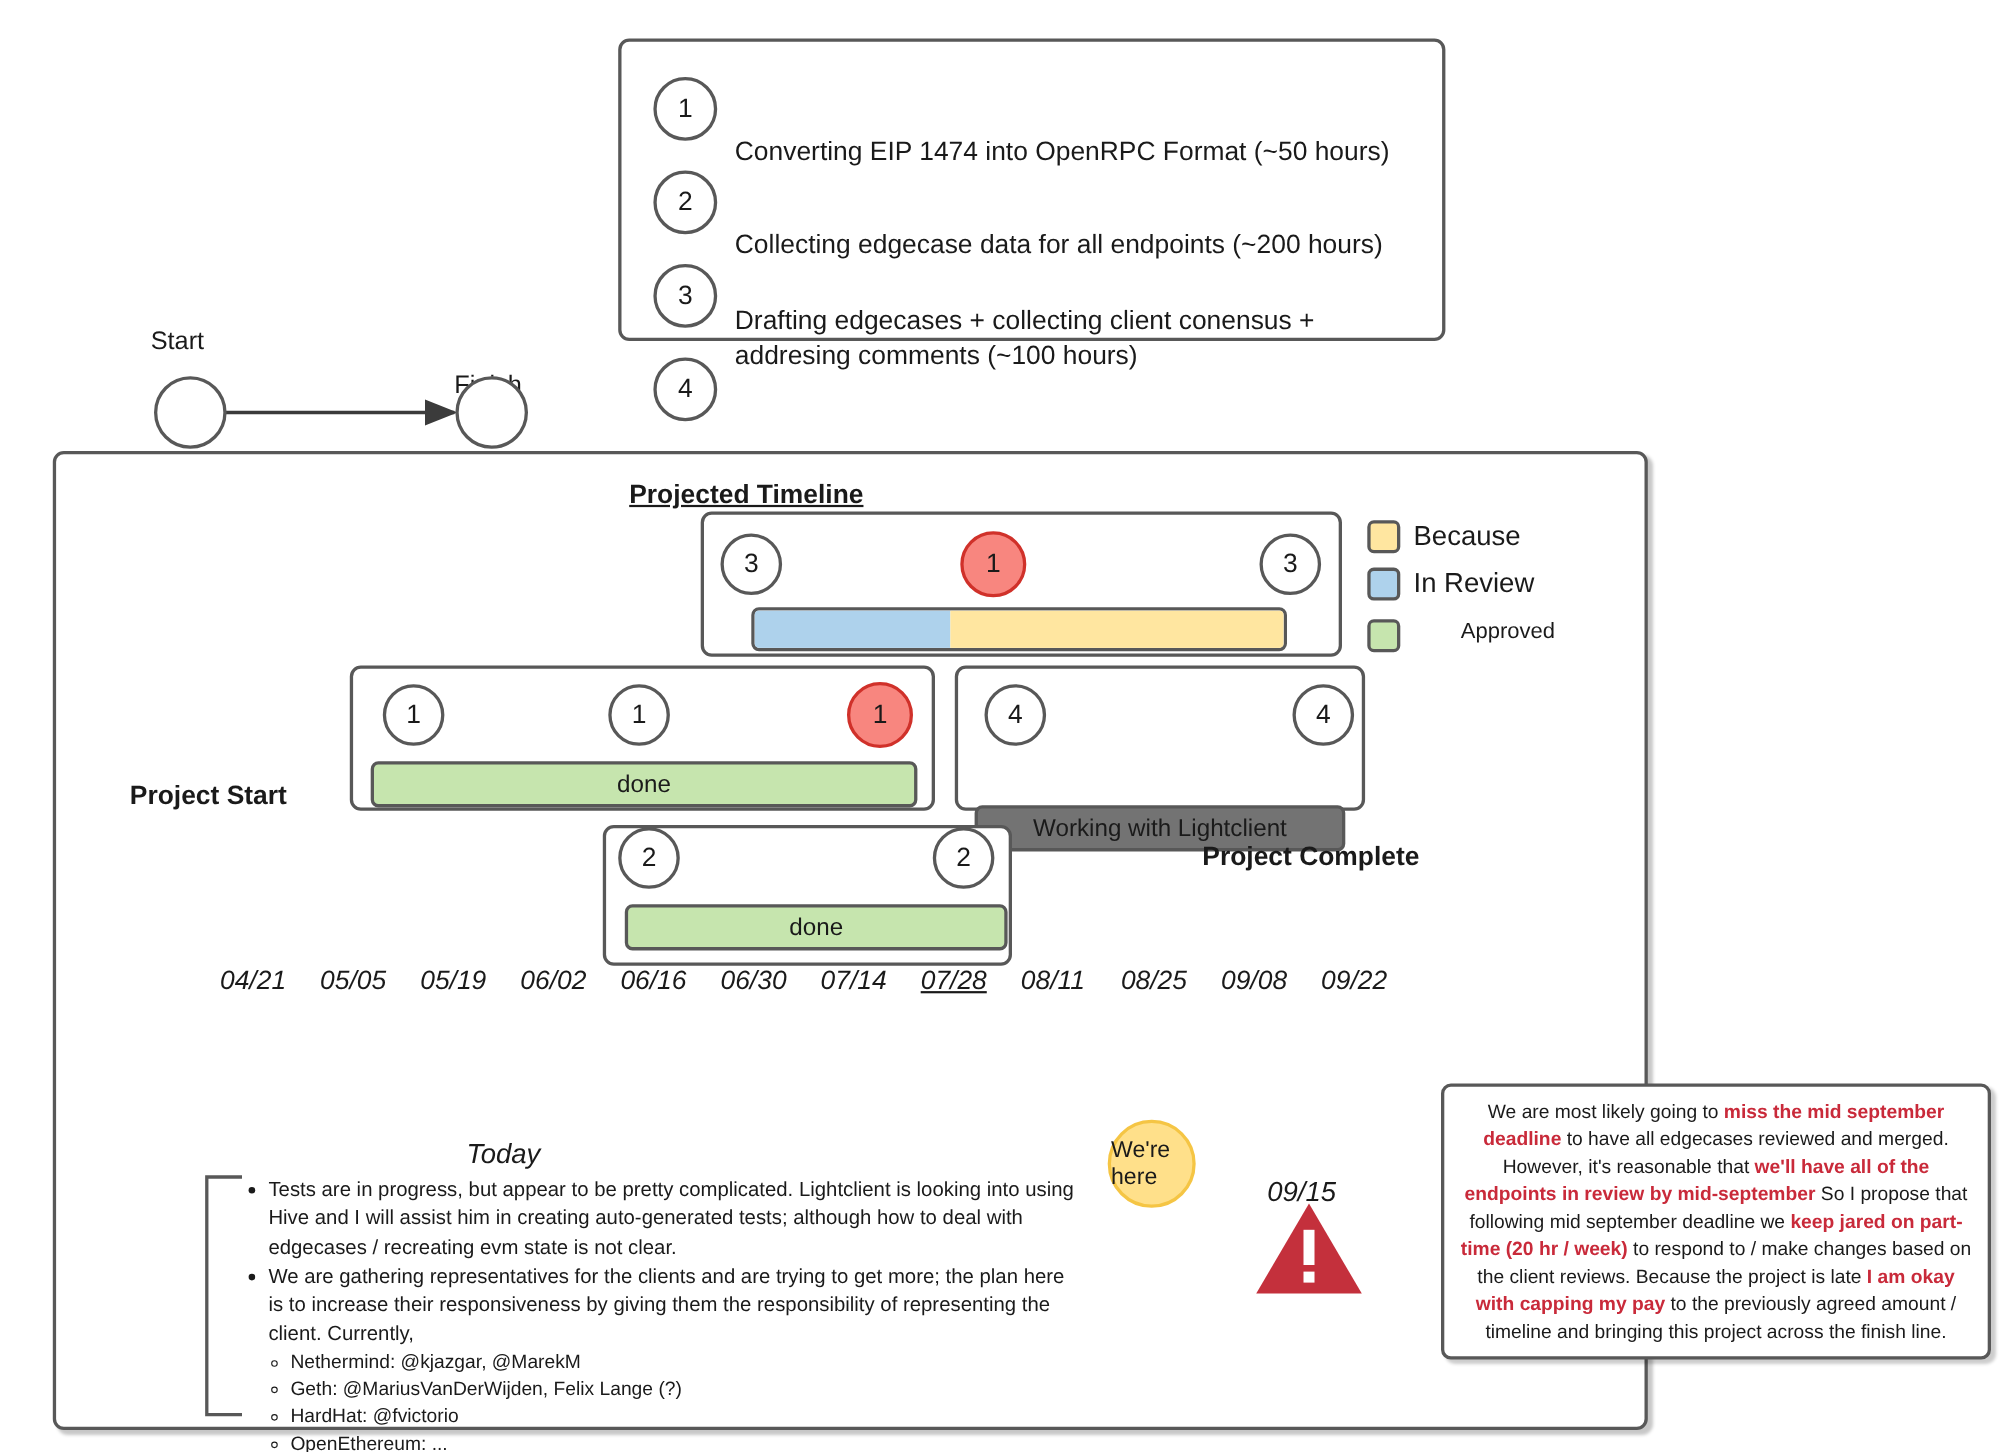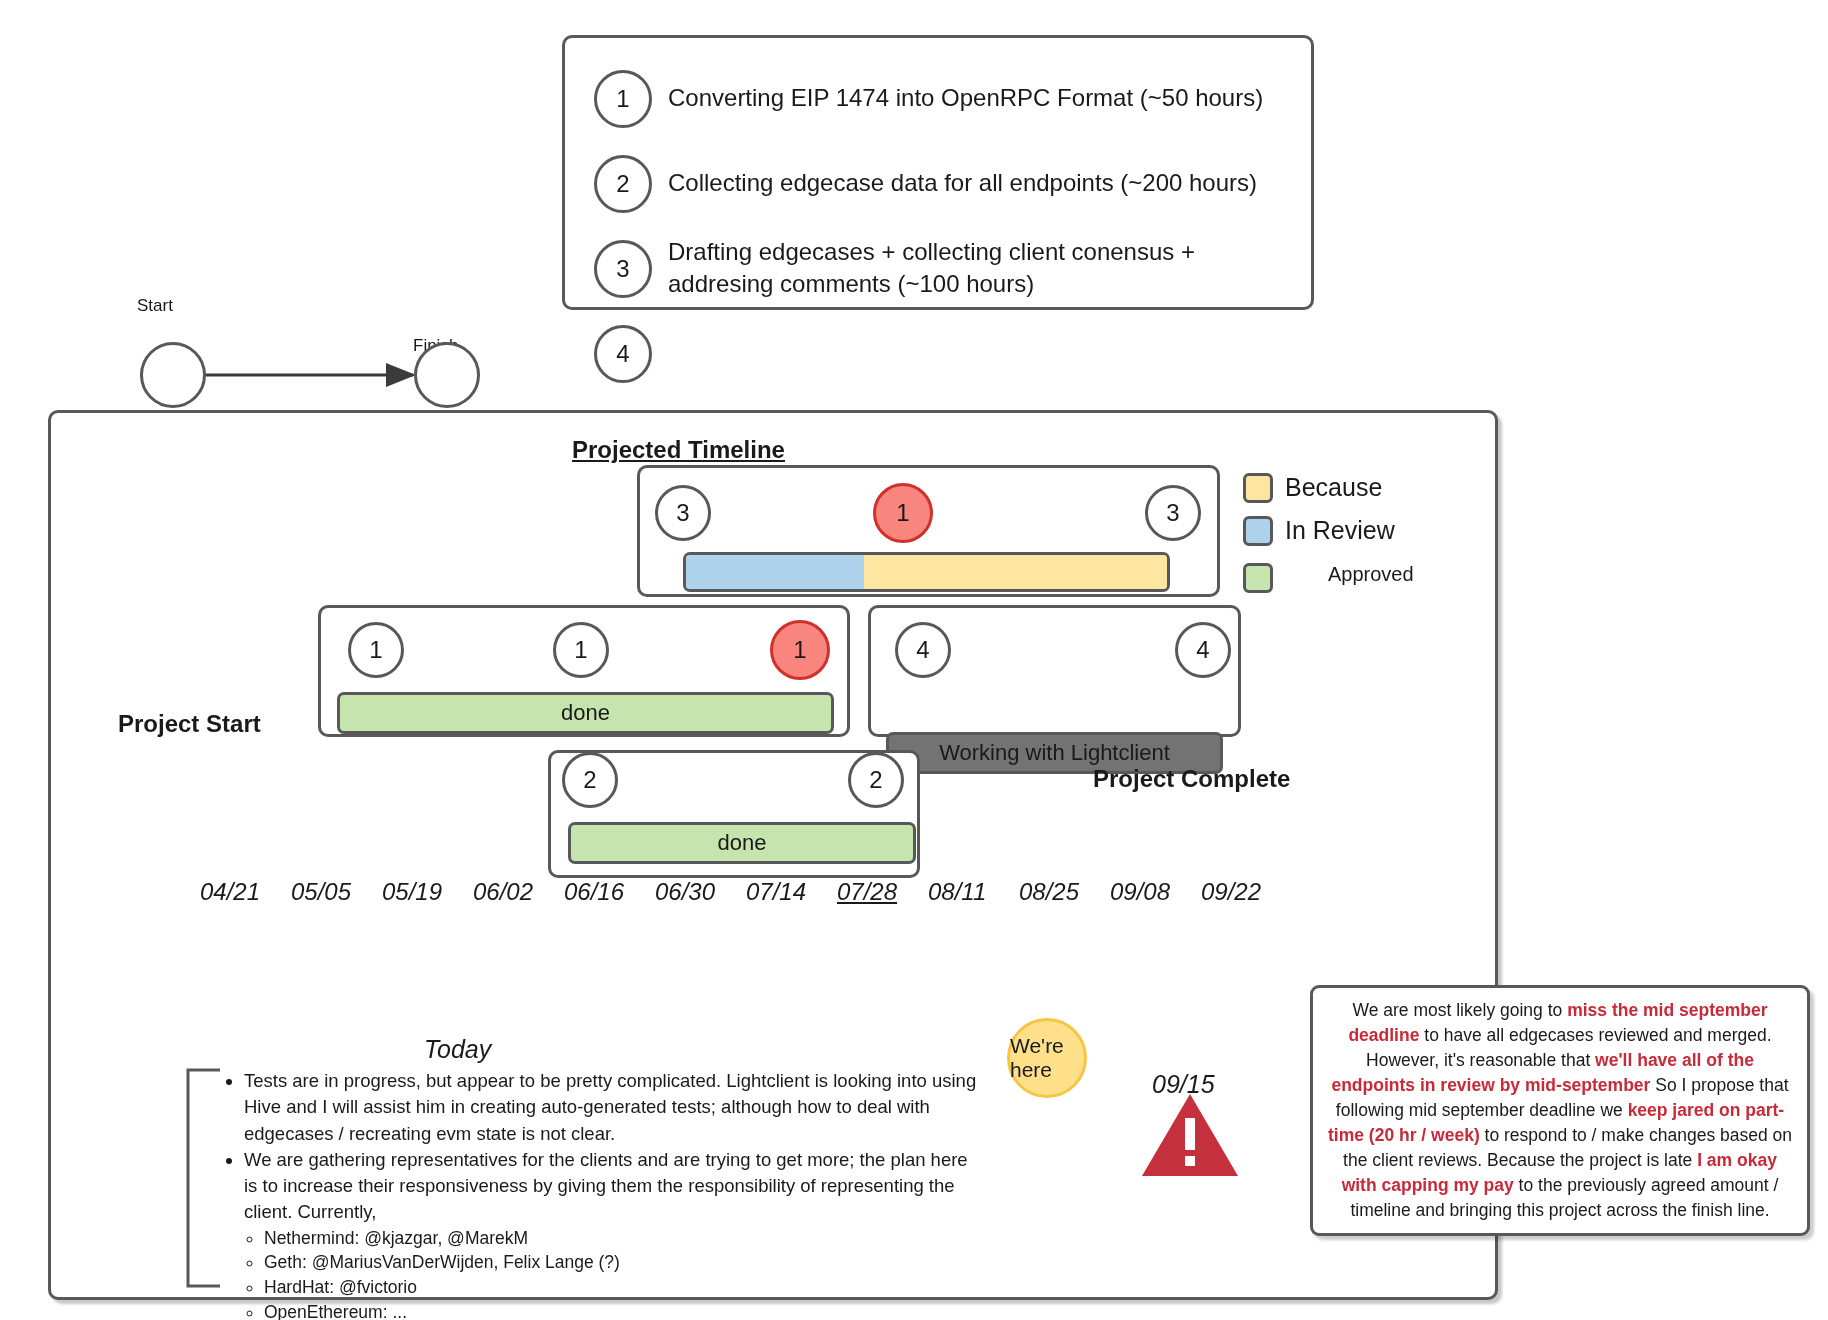--- a/index.html
+++ b/index.html
@@ -64,40 +64,41 @@
     color: #1a1a1a;
     overflow: hidden;
   }
   .seg { height: 100%; box-sizing: border-box; }
   .c-drafted  { background: #ffe6a0; }
   .c-review   { background: #aed2ec; }
   .c-approved { background: #c6e5ae; }
   .c-white    { background: #737373; margin-top: 40px; }
 
   
-  .lbl { position: absolute; font-size: 17px; color: #1a1a1a; white-space: nowrap; }
+  .lbl { position: absolute; font-size: 23px; color: #1a1a1a; white-space: nowrap; }
   .lbl-bold { font-weight: bold; }
   .lbl-ital { font-style: italic; }
   .lbl-ul { text-decoration: underline; font-weight: bold; font-size: 24px; }
 
   
   .swatch {
     position: absolute;
     width: 30px; height: 30px;
     border: 3px solid #585858;
     border-radius: 6px;
     box-sizing: border-box;
   }
 
   
   .legend-row-text {
     position: absolute;
     font-size: 24px;
     color: #1a1a1a;
     line-height: 1.33;
+    margin-top: 40px;
   }
 
   
   svg.overlay {
     position: absolute;
     left: 0; top: 0;
     width: 1828px; height: 1320px;
     pointer-events: none;
     overflow: visible;
   }

